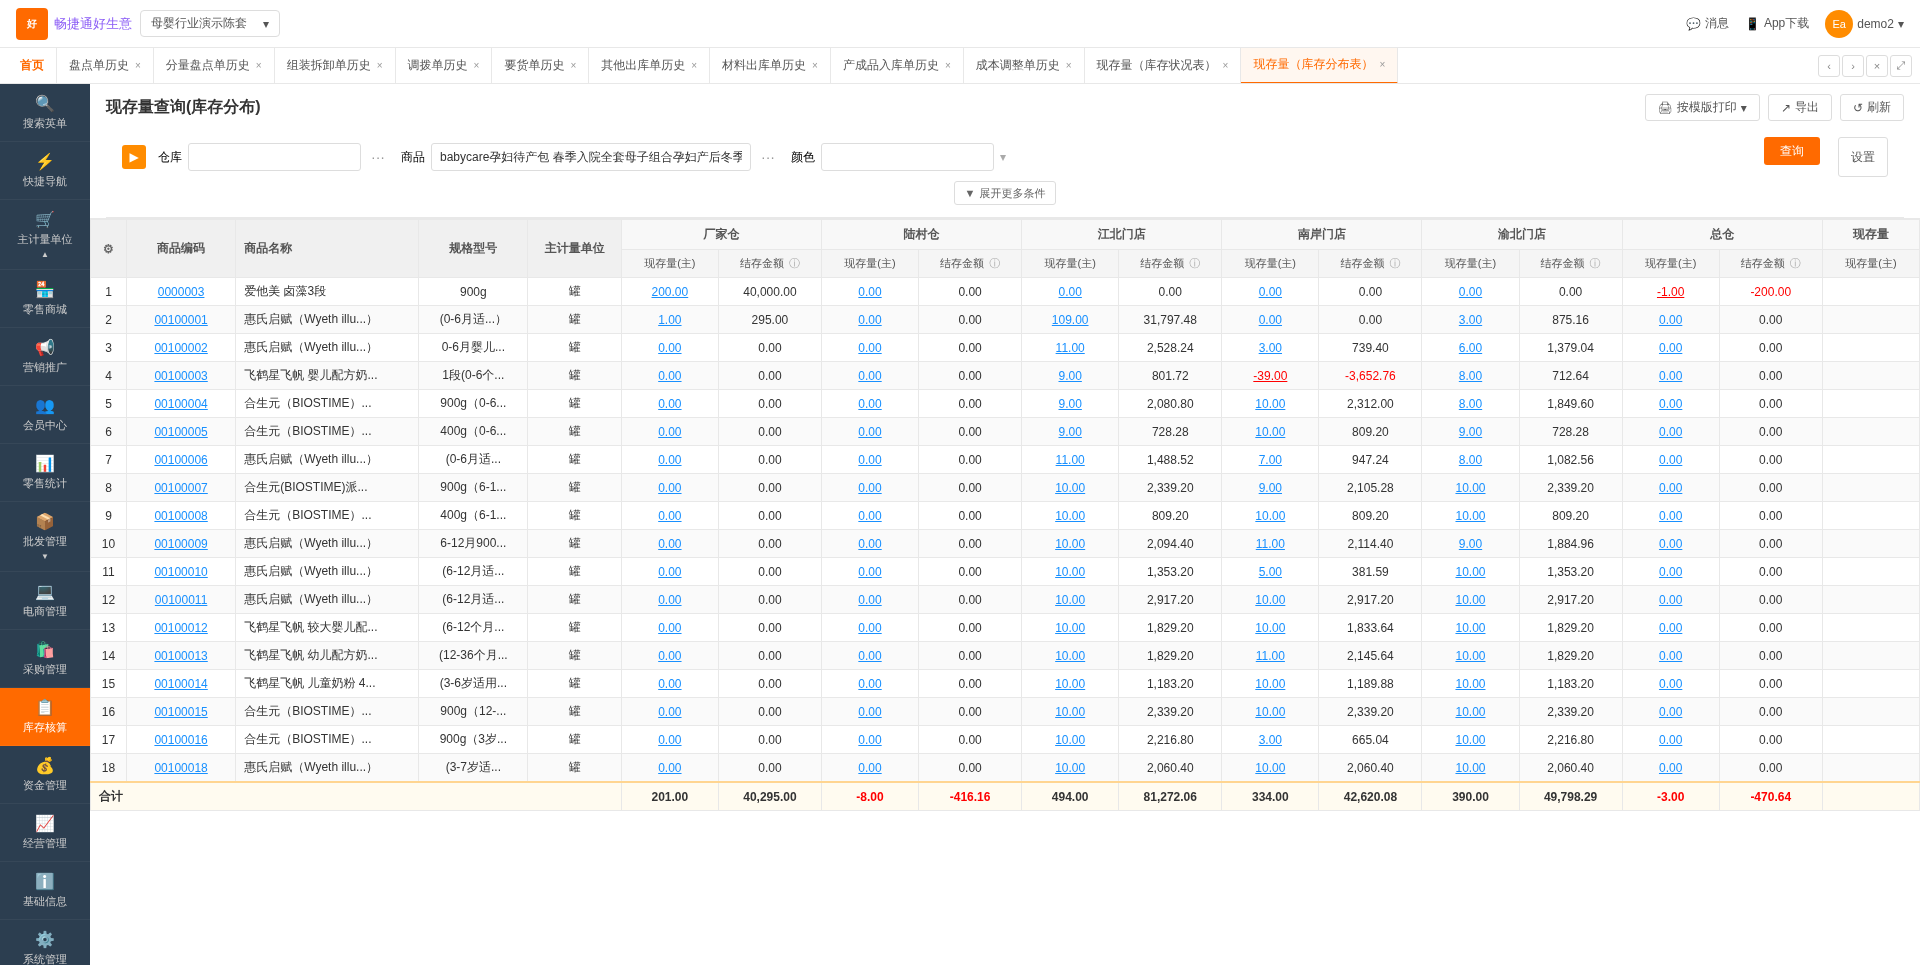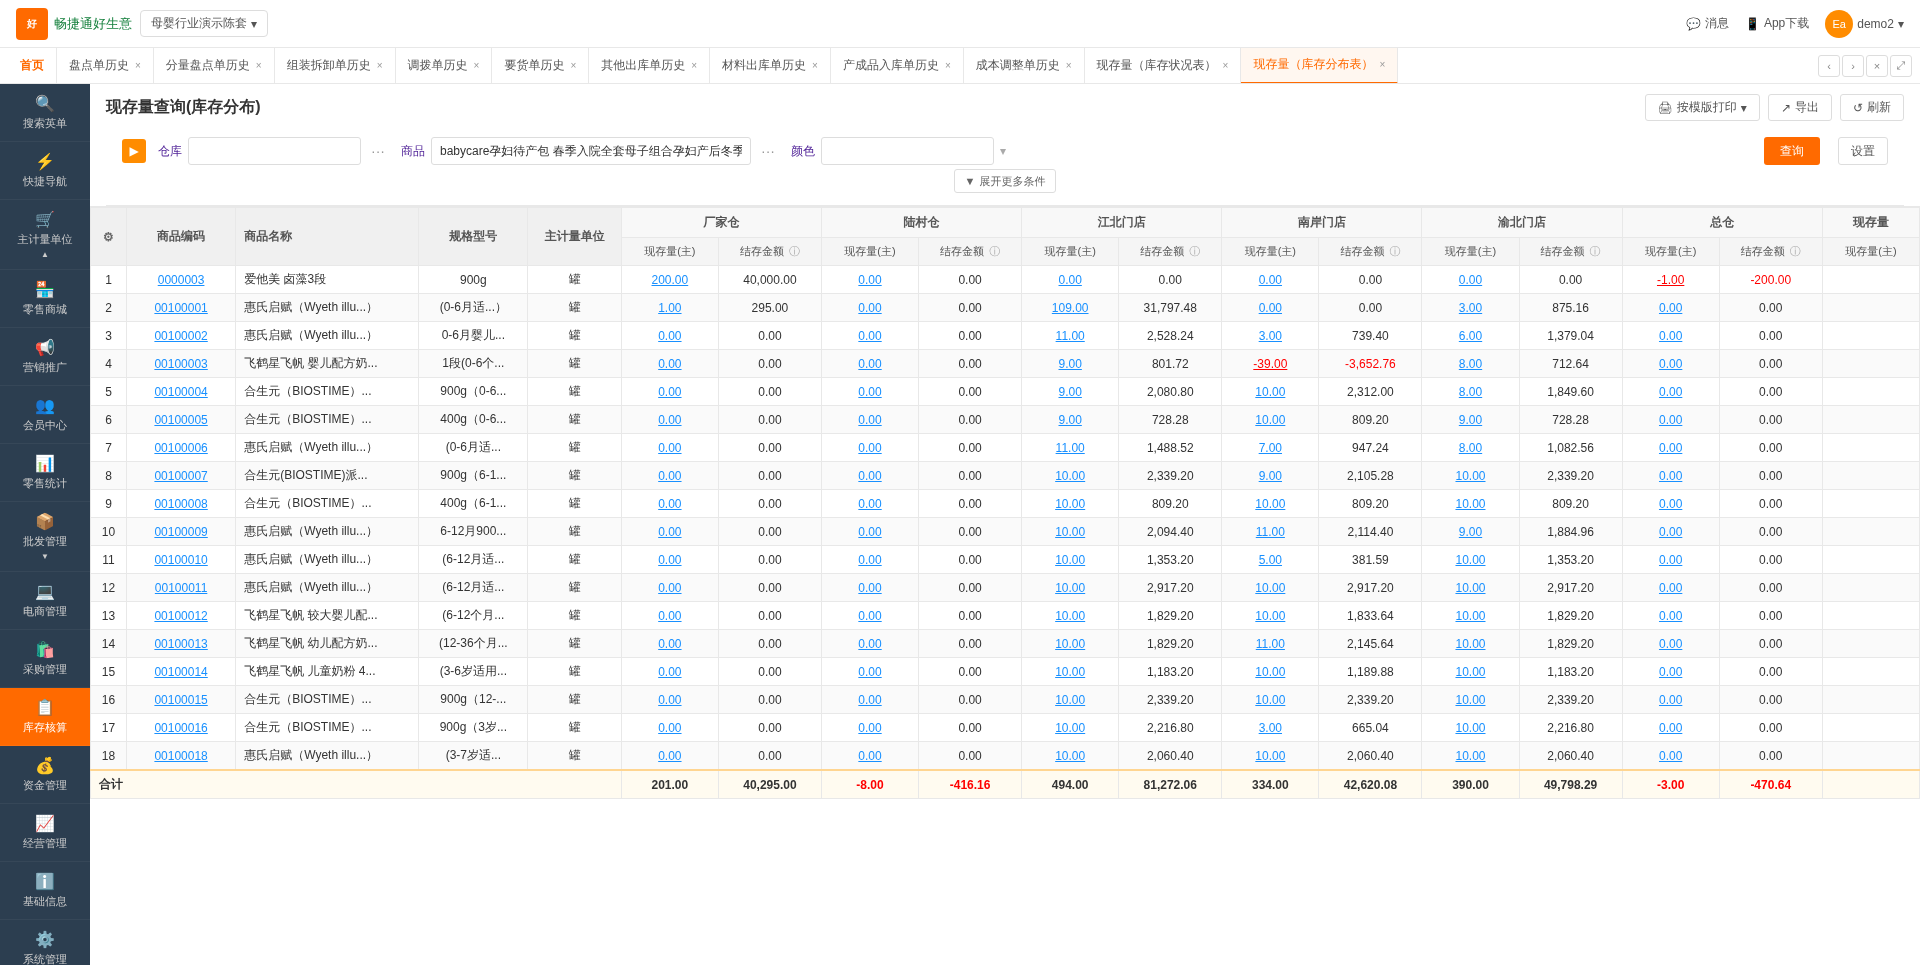--- a/index.html
+++ b/index.html
@@ -11,22 +11,22 @@
       background: #fff;
       display: flex;
       align-items: center;
       padding: 0 16px;
       border-bottom: 1px solid #e8e8e8;
       justify-content: space-between;
     }
     .top-bar-left { display: flex; align-items: center; gap: 8px; }
     .logo-area { display: flex; align-items: center; gap: 6px; }
     .logo-icon { width: 32px; height: 32px; background: #ff6a00; border-radius: 4px; display: flex; align-items: center; justify-content: center; color: white; font-size: 10px; font-weight: bold; }
-    .logo-text { font-size: 13px; color: #15803d; }
-    .industry-selector { display: flex; align-items: center; gap: 4px; padding: 4px 10px; border: 1px solid #ddd; border-radius: 4px; cursor: pointer; font-size: 12px; color: #555; }
+    .logo-text { font-size: 13px; color: #8b5cf6; }
+    .industry-selector { display: flex; align-items: center; gap: 16px; padding: 4px 10px; border: 1px solid #ddd; border-radius: 4px; cursor: pointer; font-size: 12px; color: #555; }
     .top-bar-right { display: flex; align-items: center; gap: 16px; }
     .top-right-item { display: flex; align-items: center; gap: 4px; cursor: pointer; color: #555; font-size: 12px; }
     .avatar { width: 28px; height: 28px; border-radius: 50%; background: #ff8c00; display: flex; align-items: center; justify-content: center; color: white; font-size: 11px; }
 
     
     .nav-tabs-bar {
       height: 36px;
       background: #fff;
       display: flex;
       align-items: center;
@@ -112,21 +112,21 @@
     .btn-refresh { padding: 4px 12px; border: 1px solid #ddd; border-radius: 3px; background: #fff; cursor: pointer; font-size: 12px; color: #555; display: flex; align-items: center; gap: 4px; }
 
     
     .filter-area {
       background: #fff;
       padding: 8px 16px;
       border-bottom: 1px solid #e8e8e8;
     }
     .filter-row { display: flex; align-items: center; gap: 12px; flex-wrap: wrap; }
     .filter-item { display: flex; align-items: center; gap: 6px; }
-    .filter-label { font-size: 12px; color: #4c1d95; white-space: nowrap; }
+    .filter-label { font-size: 12px; color: #000000; white-space: nowrap; }
     .filter-input {
       height: 28px;
       border: 1px solid #ddd;
       border-radius: 3px;
       padding: 0 8px;
       font-size: 12px;
       color: #333;
       outline: none;
       min-width: 80px;
     }
@@ -144,21 +144,21 @@
       min-width: 160px;
       height: 28px;
       border: 1px solid #ddd;
       border-radius: 3px;
       padding: 0 8px;
       font-size: 12px;
       color: #333;
       outline: none;
     }
     .btn-query { height: 28px; padding: 0 16px; background: #ff6a00; color: white; border: none; border-radius: 3px; cursor: pointer; font-size: 12px; }
-    .btn-settings { height: 28px; padding: 0 12px; background: #fff; color: #555; border: 1px solid #ddd; border-radius: 3px; cursor: pointer; font-size: 12px; }
+    .btn-settings { height: 40px; padding: 0 12px; background: #fff; color: #555; border: 1px solid #ddd; border-radius: 3px; cursor: pointer; font-size: 12px; }
     .btn-expand { height: 24px; padding: 0 10px; background: #fff; color: #666; border: 1px solid #ddd; border-radius: 3px; cursor: pointer; font-size: 11px; display: flex; align-items: center; gap: 4px; }
     .expand-row { display: flex; justify-content: center; padding: 4px 0; }
     .filter-arrow { width: 24px; height: 24px; background: #ff8c00; border-radius: 3px; display: flex; align-items: center; justify-content: center; color: white; cursor: pointer; font-size: 12px; flex-shrink: 0; }
     .dots-btn { background: none; border: none; cursor: pointer; color: #999; font-size: 14px; padding: 0 4px; }
 
     
     .table-container {
       flex: 1;
       overflow: auto;
       padding: 0;

